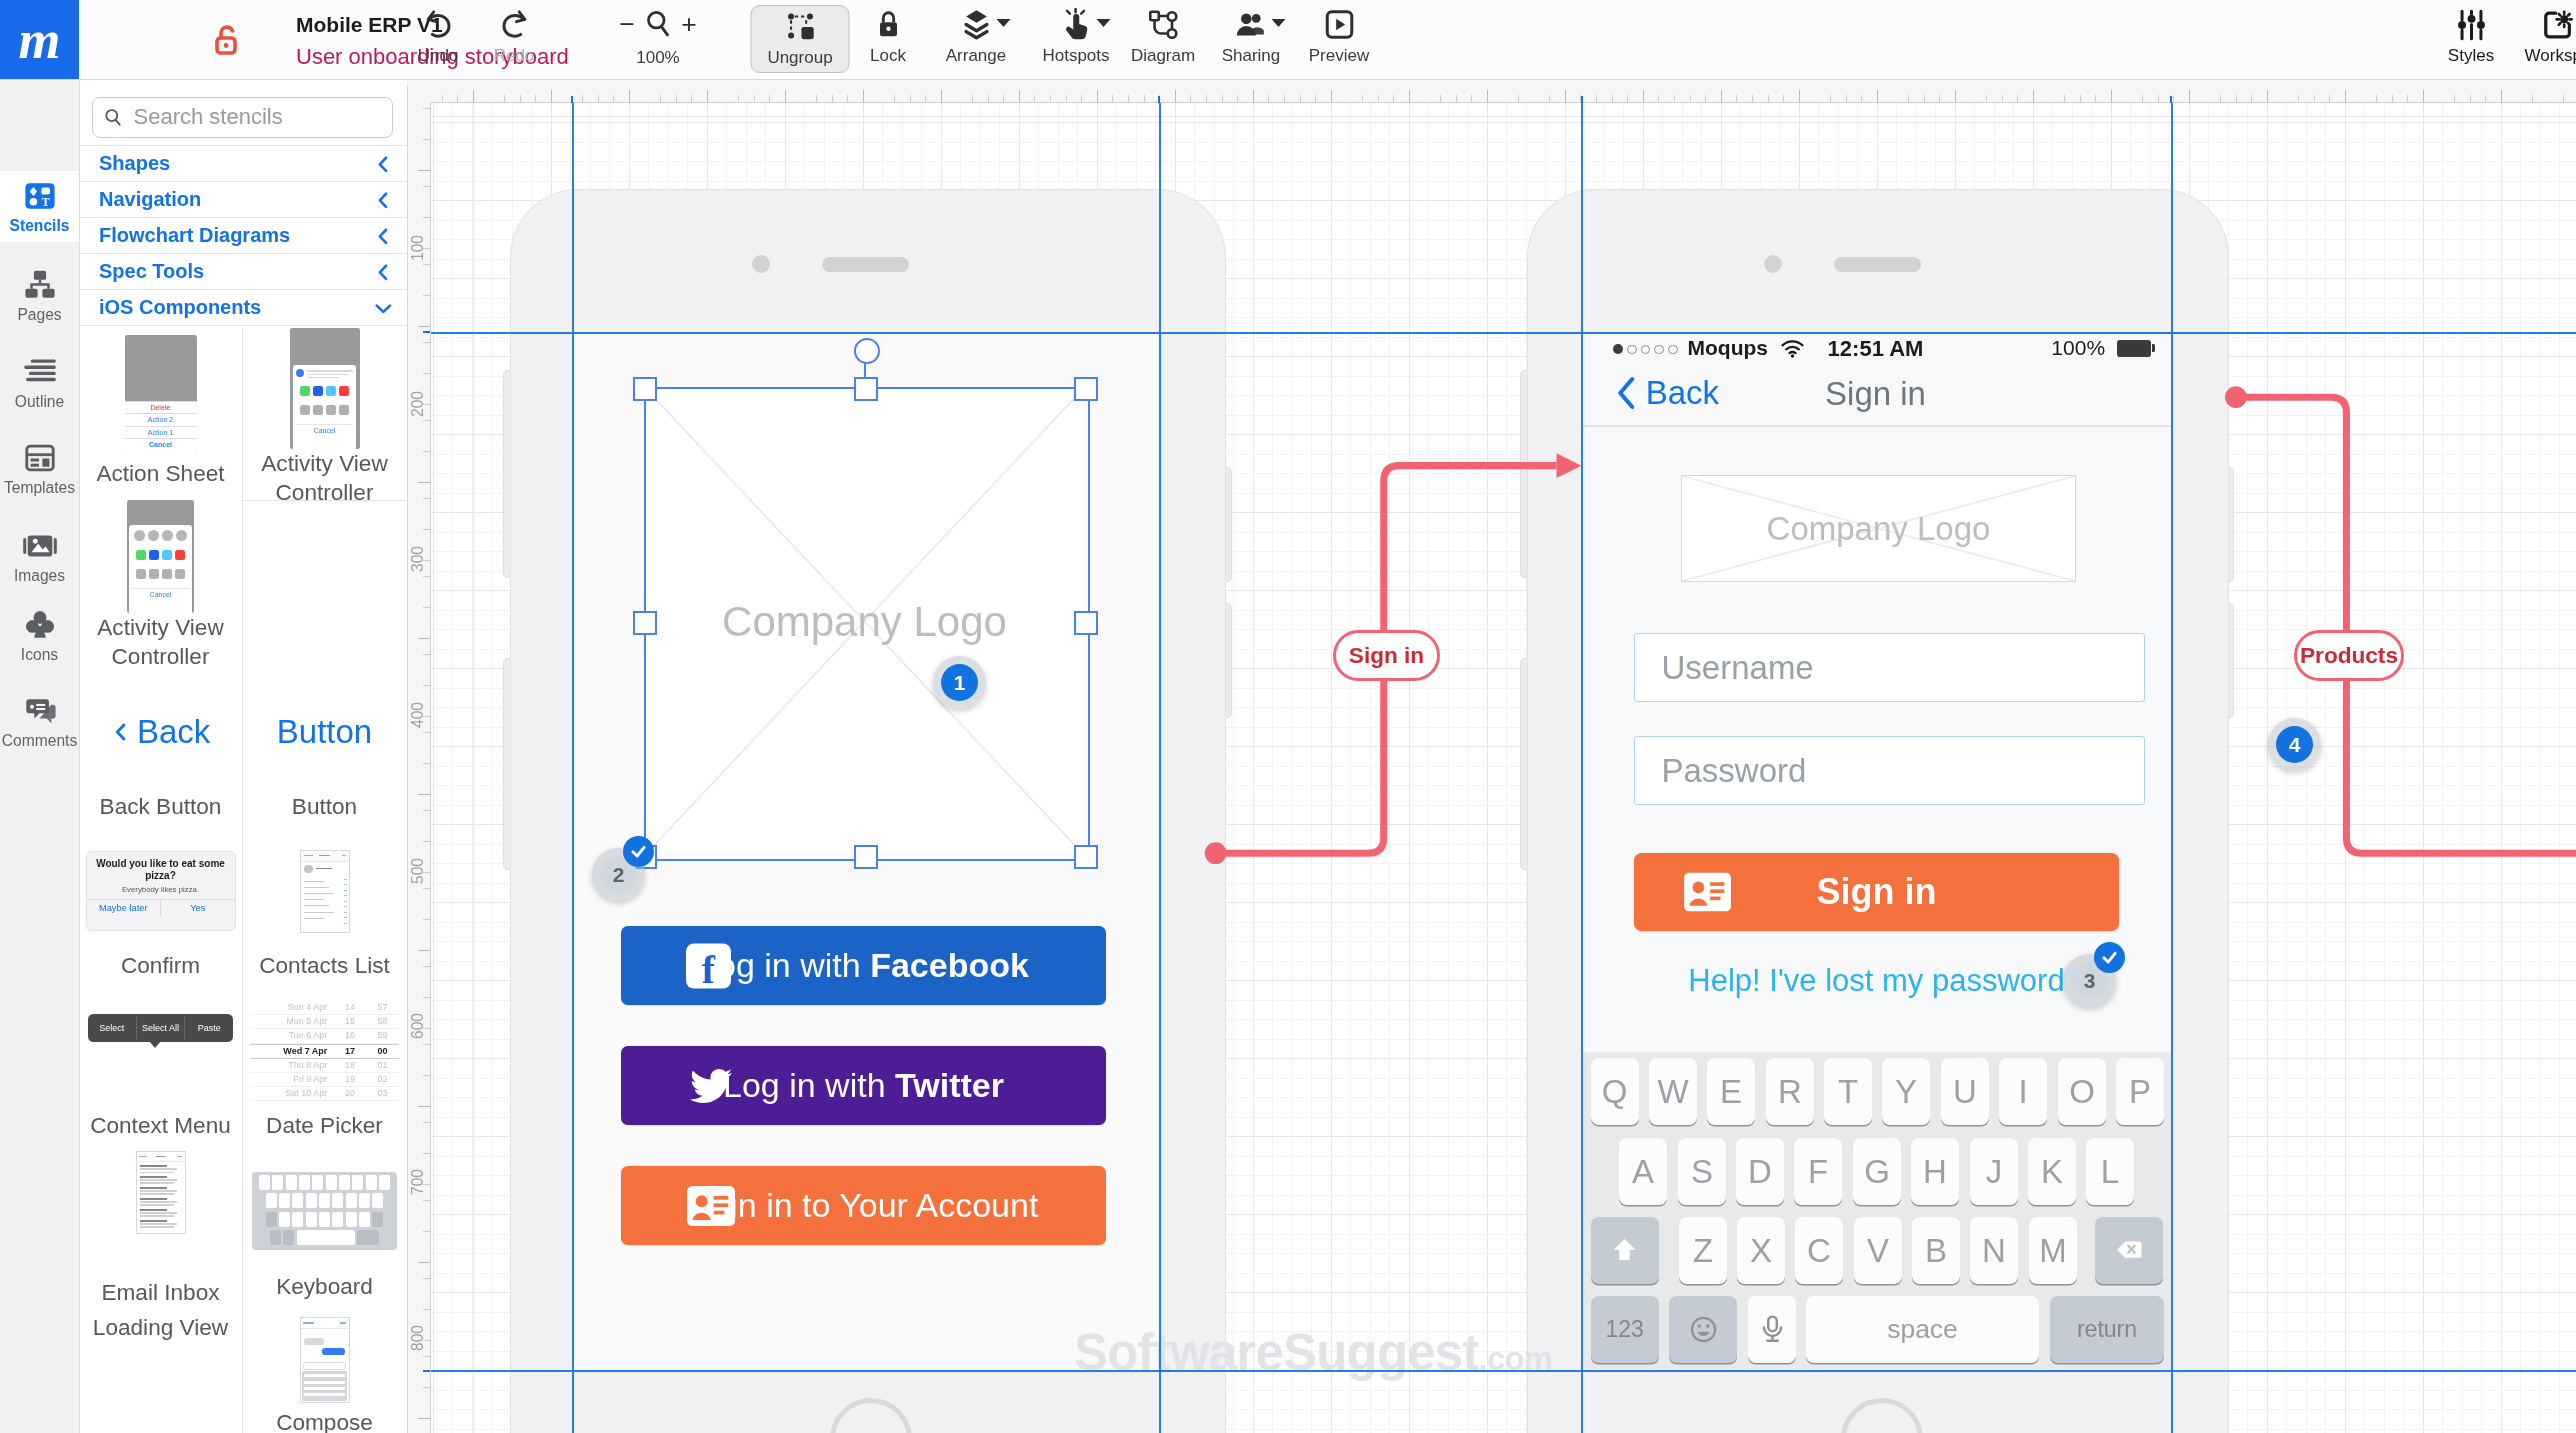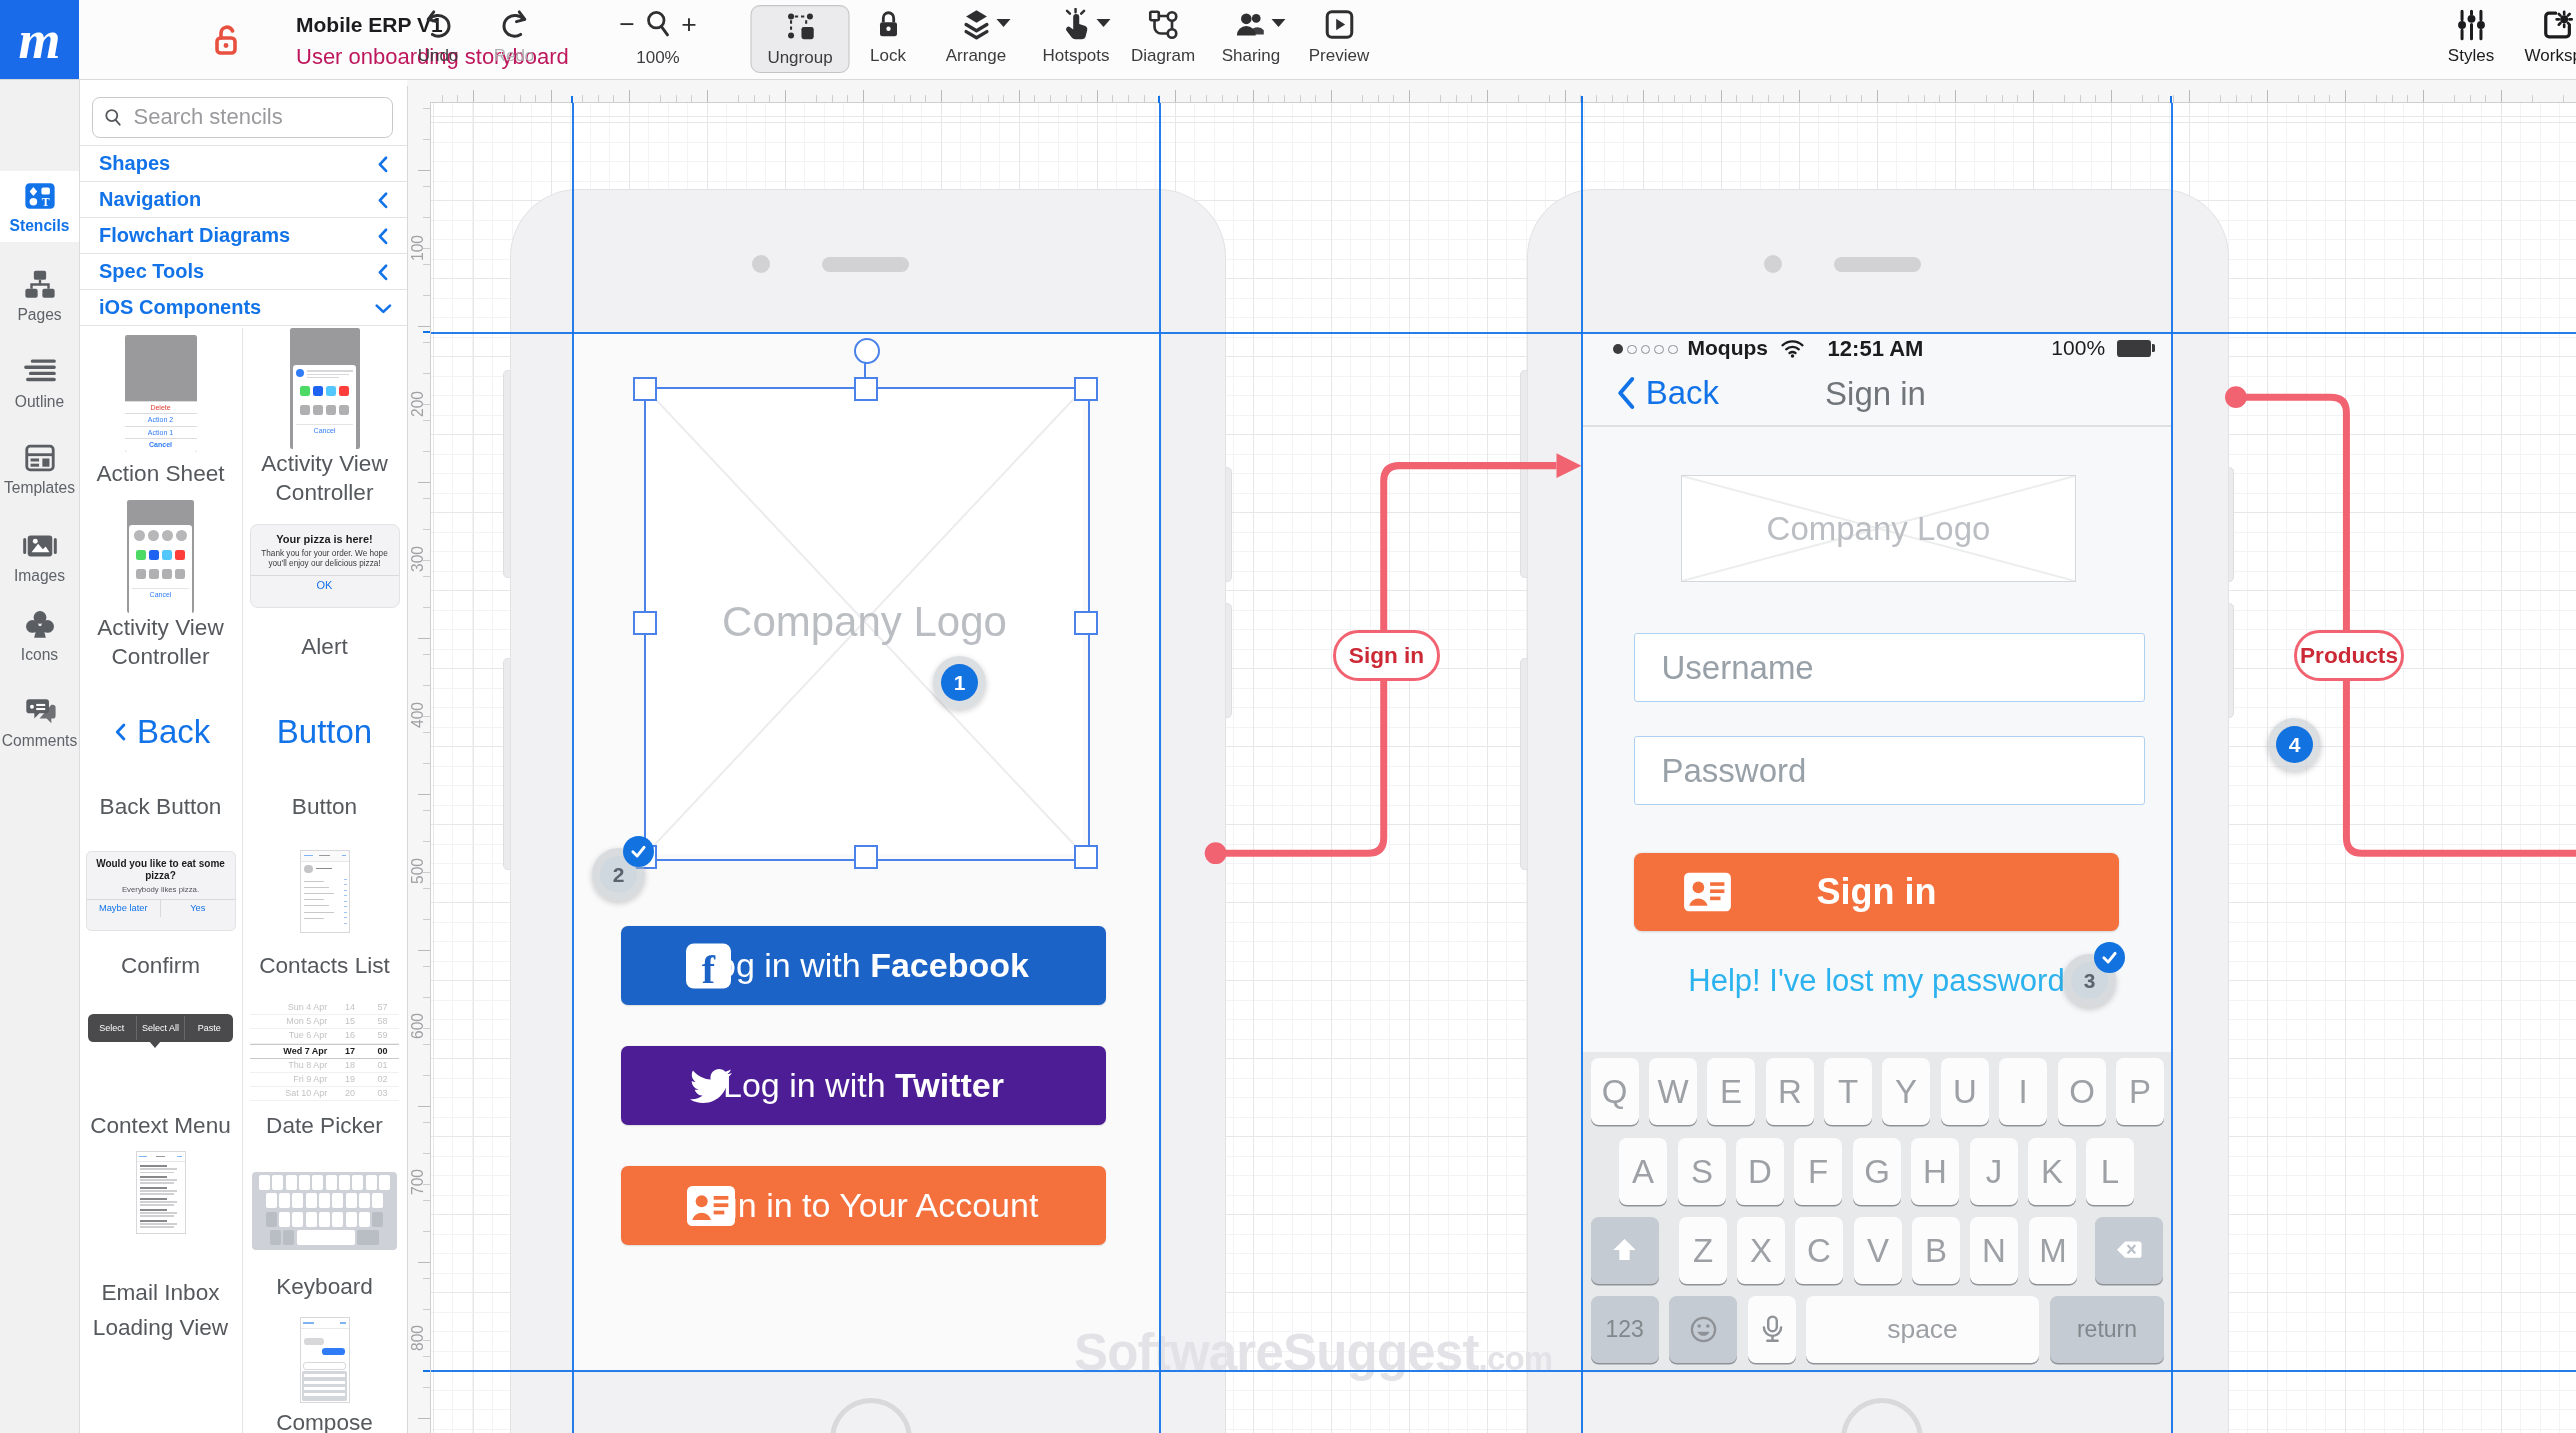--- a/index.html
+++ b/index.html
@@ -479,30 +479,20 @@
         <div style="text-align:center"><span class="csq" style="background:#b7b7ba;border-radius:50%;width:11px;height:11px"></span><span class="csq" style="background:#b7b7ba;border-radius:50%;width:11px;height:11px"></span><span class="csq" style="background:#b7b7ba;border-radius:50%;width:11px;height:11px"></span><span class="csq" style="background:#b7b7ba;border-radius:50%;width:11px;height:11px"></span></div>
         <div style="margin-top:5.4px;text-align:center"><span class="csq" style="background:#4cd964"></span><span class="csq" style="background:#1d62f0"></span><span class="csq" style="background:#53c7fc"></span><span class="csq" style="background:#fc3d39"></span></div>
         <div style="margin-top:5.4px;text-align:center"><span class="csq" style="background:#b0b0b3"></span><span class="csq" style="background:#b0b0b3"></span><span class="csq" style="background:#b0b0b3"></span><span class="csq" style="background:#b0b0b3"></span></div>
         <div style="margin-top:5.4px;border-top:0.8px solid #e4e4e6;font-size:7px;color:#2f7cf6;text-align:center;line-height:11.7px">Cancel</div>
       </div>
           </div>
         </div>
         <div class="slabel">Activity View
 Controller</div>
       </div>
-      <div class="cell c1" style="left: 164px; top: 172px; width: 163px; height: 173px;">
-        <div class="thumbwrap">
-          <div class="th-alert" style="width:148px;height:82px">
-      <div style="font-size:11px;font-weight:bold;color:#1c1c1e;margin-top:7.8px">Your pizza is here!</div>
-      <div style="font-size:8.2px;color:#3a3a3c;margin:4.7px 7.8px 0;line-height:10px">Thank you for your order. We hope you'll enjoy our delicious pizza!</div>
-      <div style="border-top:0.8px solid #d9d9db;margin-top:5.4px;font-size:11px;color:#1273e9;line-height:18.7px">OK</div>
-          </div>
-        </div>
-        <div class="slabel">Alert</div>
-      </div>
       <div class="cell c0" style="left: 0px; top: 345px; width: 163px; height: 160px;">
         <div class="thumbwrap">
           <div class="th-bigblue">
             <span class="icon" style="width:20px;height:28px">
               <svg viewBox="0 0 24 24">
                 <path d="M15.5 3.5 L7.5 12 L15.5 20.5" fill="none" stroke="currentColor" stroke-width="3.4" stroke-linecap="round" stroke-linejoin="round"></path>
               </svg>
             </span>
             <span>Back</span>
           </div>

